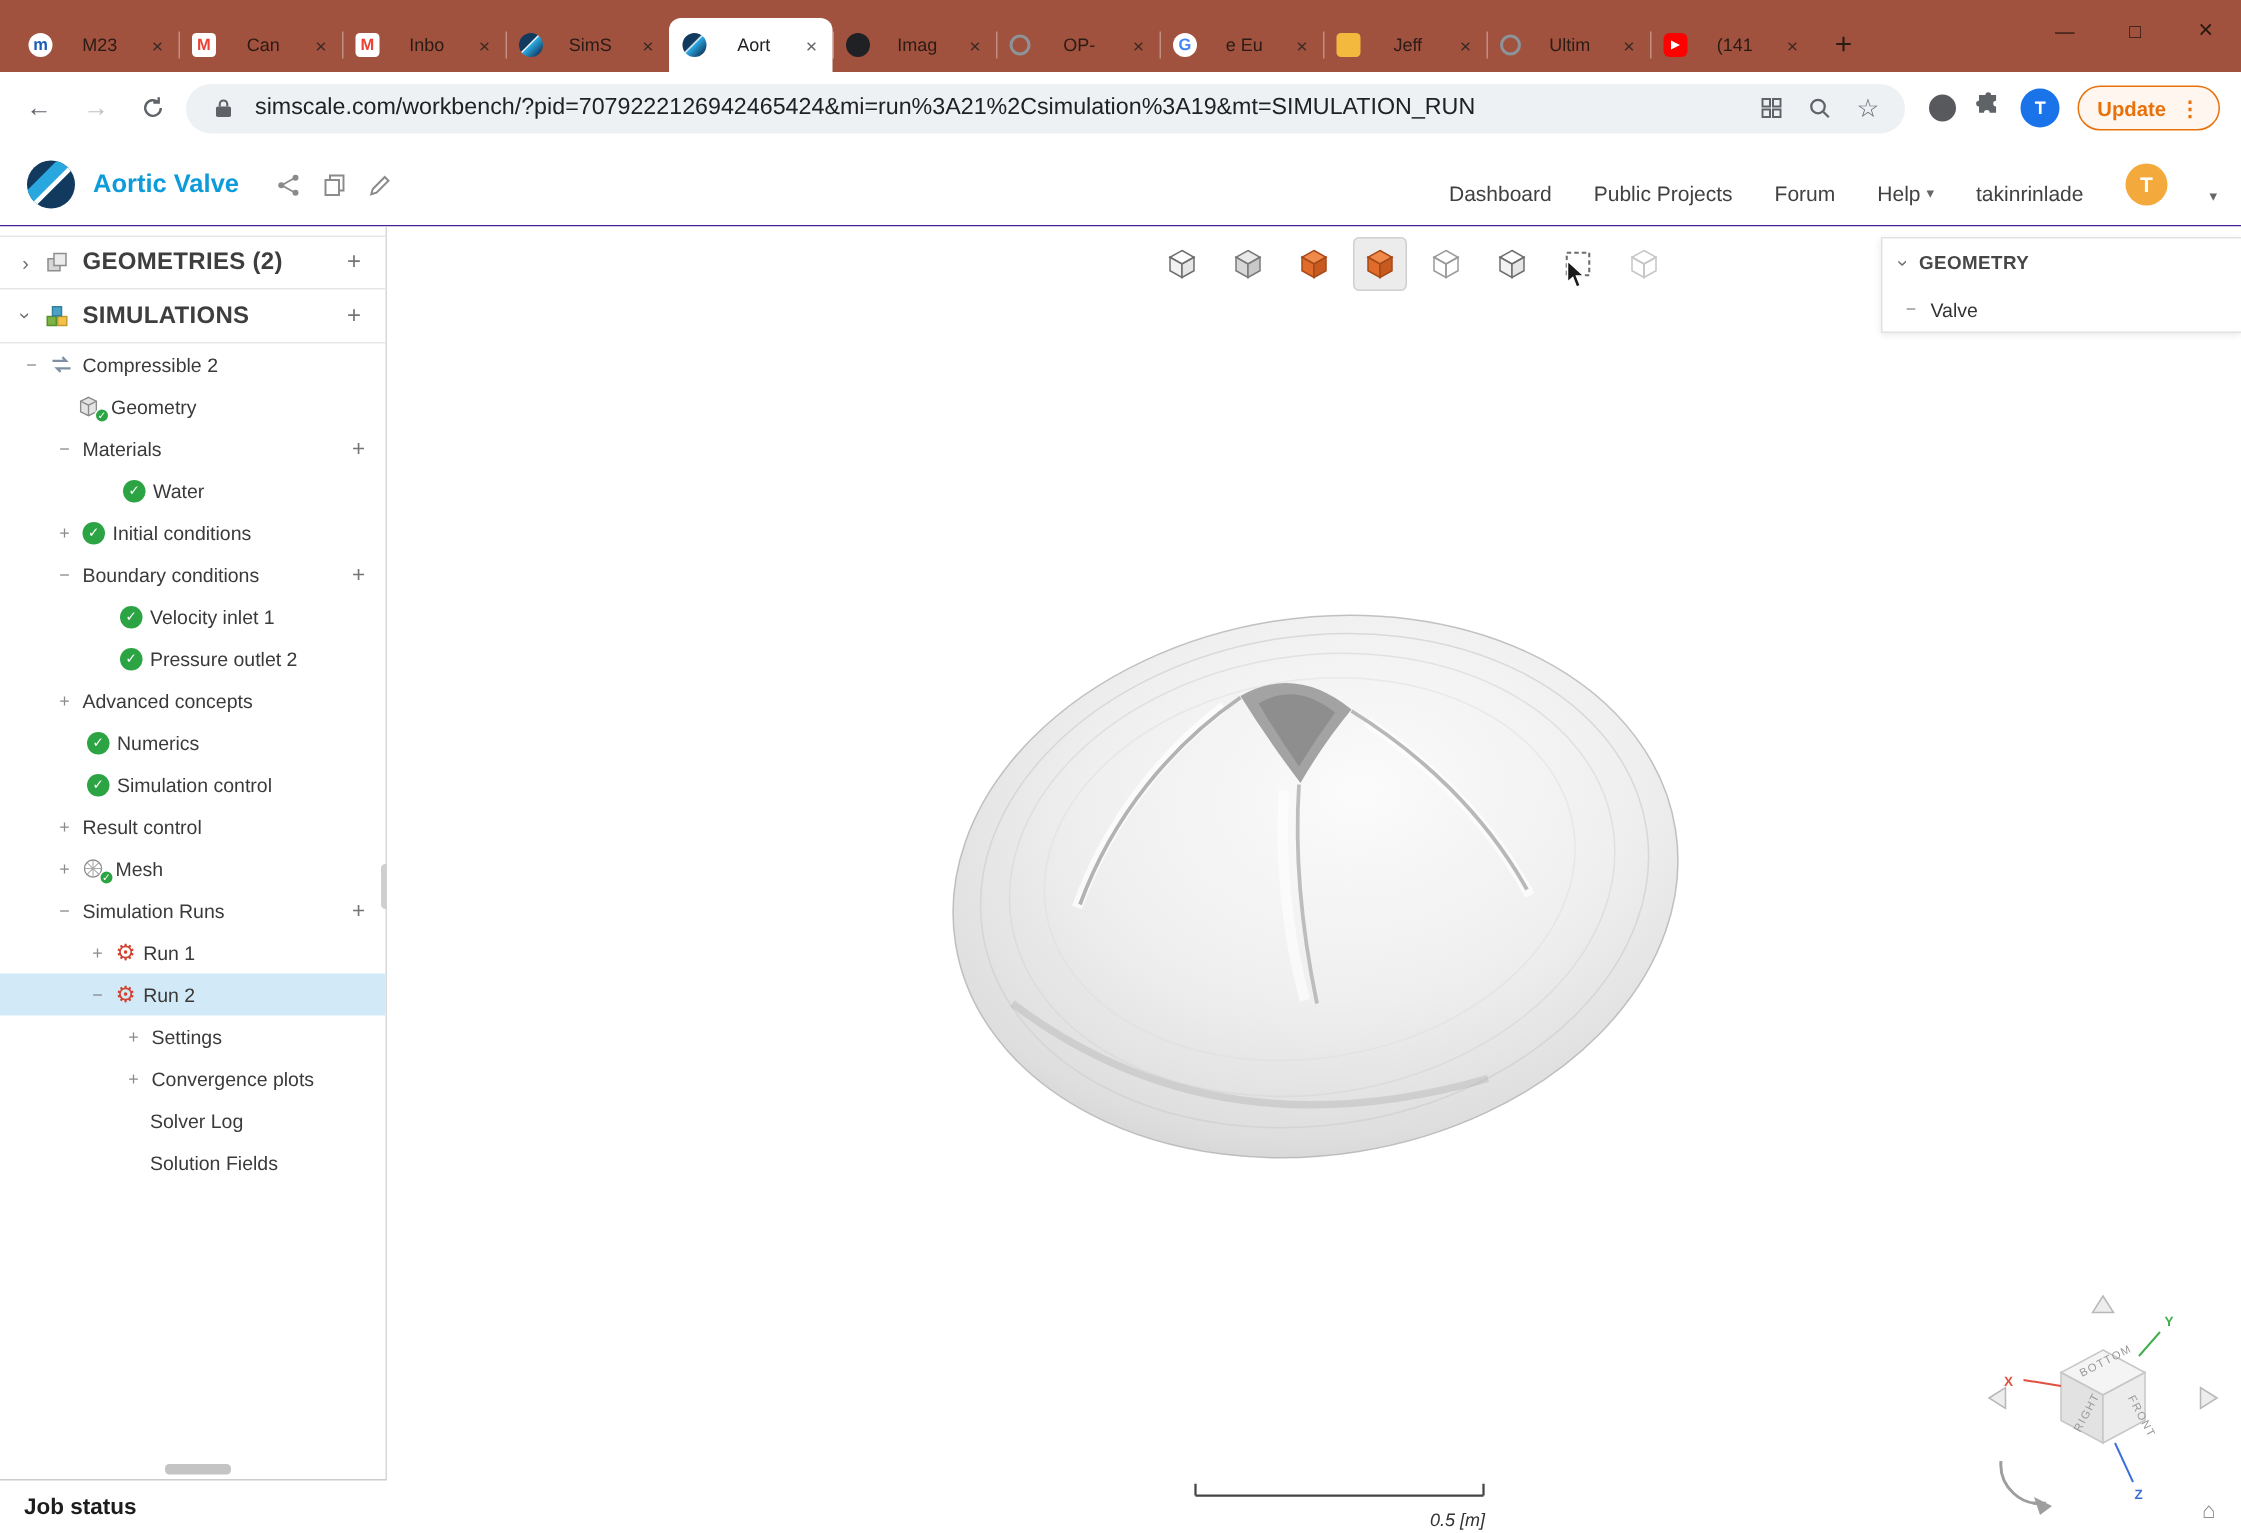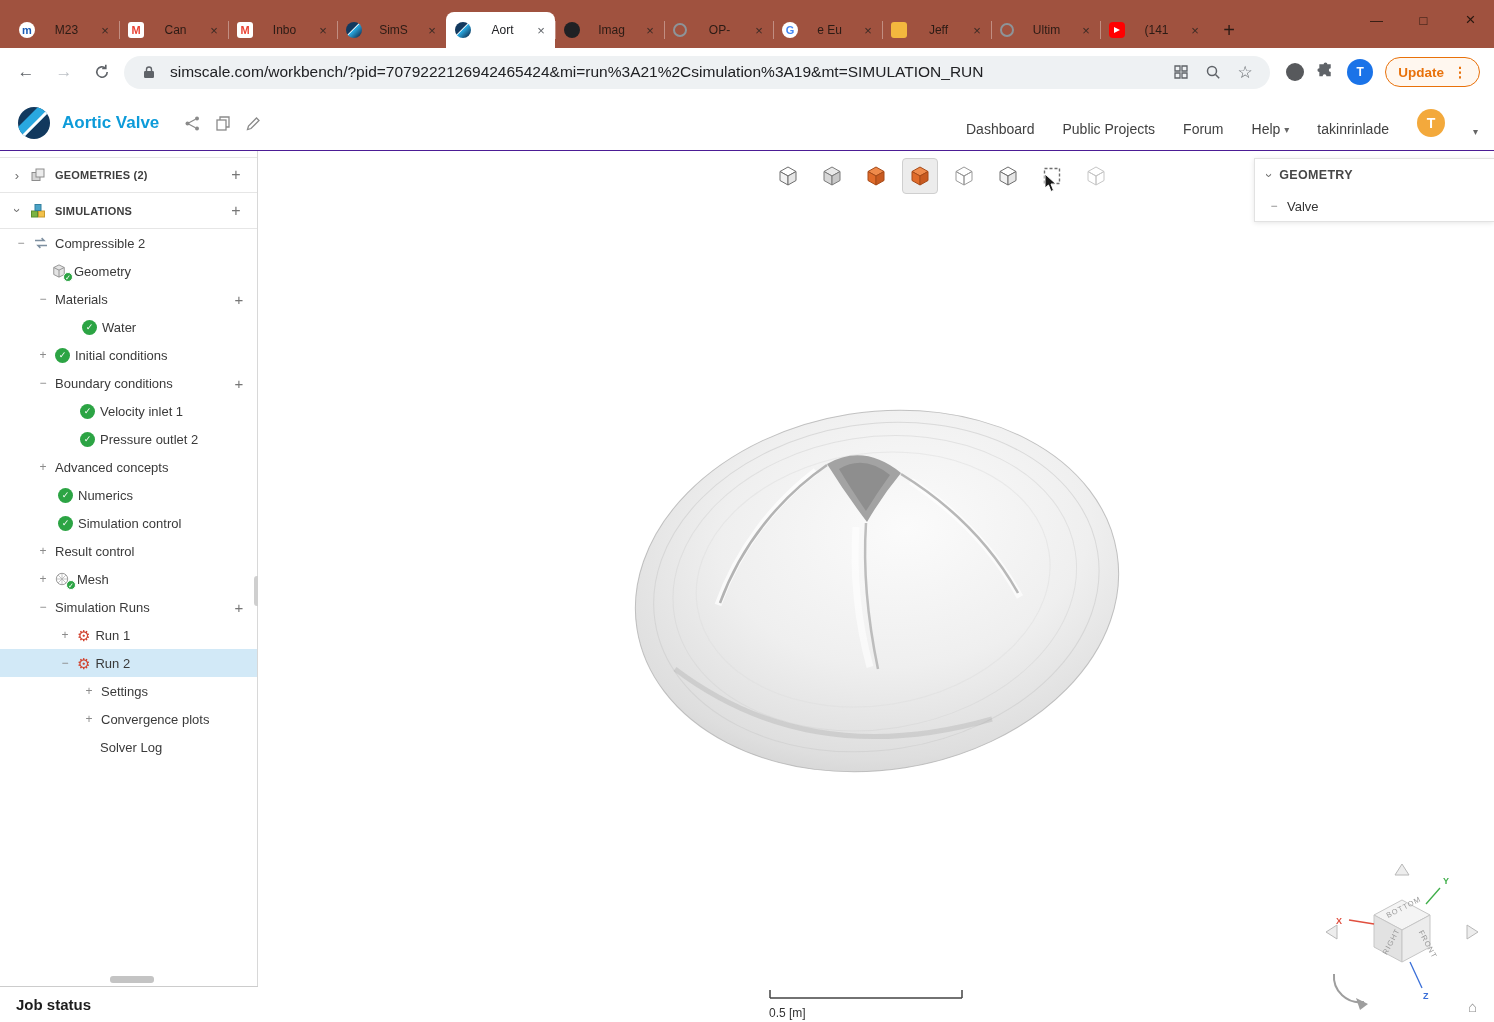--- a/index.html
+++ b/index.html
@@ -60,21 +60,21 @@
   
   .content { position: absolute; top: 151px; left: 0; right: 0; bottom: 0; display: flex; }
 
   
   .sidebar { width: 258px; flex: none; background: #fff; border-right: 1px solid #d8d8d8; position: relative; }
   .section-row { height: 36px; display: flex; align-items: center; gap: 8px; padding: 0 12px; border-bottom: 1px solid #e6e6e6; }
   .section-row.first { margin-top: 6px; border-top: 1px solid #e6e6e6; }
   .section-chevron { color: #6f6f6f; font-size: 13px; width: 10px; display: flex; justify-content: center; }
   .section-chevron.down { transform: rotate(90deg); }
   .section-icon { width: 17px; display: flex; }
-  .section-label { flex: 1; font-weight: bold; font-size: 11px; color: #3e3e3e; letter-spacing: .2px; }
+  .section-label { flex: 1; font-weight: bold; font-size: 16px; color: #3e3e3e; letter-spacing: .2px; }
   .add-btn { color: #767676; font-size: 16px; width: 18px; text-align: center; }
   .tree { font-size: 13px; color: #3a3a3a; }
   .tree-row { height: 28px; display: flex; align-items: center; gap: 5px; padding-right: 10px; }
   .tree-row.selected { background: #d2e9f7; }
   .expander { width: 14px; flex: none; text-align: center; color: #8b8b8b; font-size: 12px; }
   .tree-label { white-space: nowrap; }
   .row-add { margin-left: auto; color: #767676; font-size: 15px; width: 16px; text-align: center; }
   .check-icon { width: 15px; height: 15px; flex: none; border-radius: 50%; background: #2ca444; color: #fff; font-size: 9px; display: flex; align-items: center; justify-content: center; }
   .gear-icon { color: #d14330; font-size: 15px; line-height: 1; flex: none; }
   .sim-icon, .icon-stack { position: relative; width: 17px; height: 16px; flex: none; display: flex; align-items: center; }
@@ -95,21 +95,21 @@
   .geom-panel { position: absolute; top: 7px; right: 0; width: 240px; background: #fff; border: 1px solid #e2e2e2; border-right: none; box-shadow: 0 1px 5px rgba(0,0,0,.10); }
   .gp-header { height: 32px; display: flex; align-items: center; gap: 8px; padding-left: 12px; }
   .gp-chevron { color: #6f6f6f; font-size: 13px; transform: rotate(90deg); }
   .gp-title { font-size: 12.5px; font-weight: bold; color: #474747; letter-spacing: .3px; }
   .gp-row { height: 30px; display: flex; align-items: center; gap: 6px; padding-left: 12px; font-size: 13px; color: #333; }
   .gp-row.solid { padding-left: 58px; height: 28px; }
   .solid-cube { display: flex; }
   .gp-footer { height: 36px; display: flex; align-items: center; padding-left: 8px; border-top: 1px solid #e6e6e6; font-size: 11.5px; font-weight: bold; color: #9a9a9a; letter-spacing: .3px; }
 
   
-  .scalebar { position: absolute; left: 511px; bottom: 2px; width: 194px; text-align: left; }
+  .scalebar { position: absolute; left: 538px; bottom: 2px; width: 194px; text-align: right; font-style: italic; }
   .scale-label { font-size: 12px; color: #333; margin-top: 2px; }
   .nav-cube { position: absolute; right: 2px; bottom: 0; }
   .nc-arrow { fill: #ededed; stroke: #b8b8b8; stroke-width: 1; }
   .nc-face-label { font-size: 7.5px; fill: #9a9a9a; letter-spacing: 1px; }
   .nc-axis-label { font-size: 9px; font-weight: bold; }
   .nc-home { font-size: 15px; fill: #8f8f8f; }
 </style>
 </head>
 <body>
 
@@ -396,20 +396,23 @@
           <div class="tree-row" style="padding-left: 82px;">
             <span class="expander">+</span>
             <span class="tree-label">Settings</span>
           </div>
           <div class="tree-row" style="padding-left: 82px;">
             <span class="expander">+</span>
             <span class="tree-label">Convergence plots</span>
           </div>
           <div class="tree-row" style="padding-left: 100px;">
             <span class="tree-label">Solver Log</span>
+          </div>
+          <div class="tree-row" style="padding-left: 100px;">
+            <span class="tree-label">Solution Fields</span>
           </div>
         </div>
       <div class="splitter-handle"></div>
       <div class="h-scroll-thumb"></div>
       <div class="jobstatus">
         <span>Job status</span>
       </div>
     </aside>
 
     <div class="viewport">

